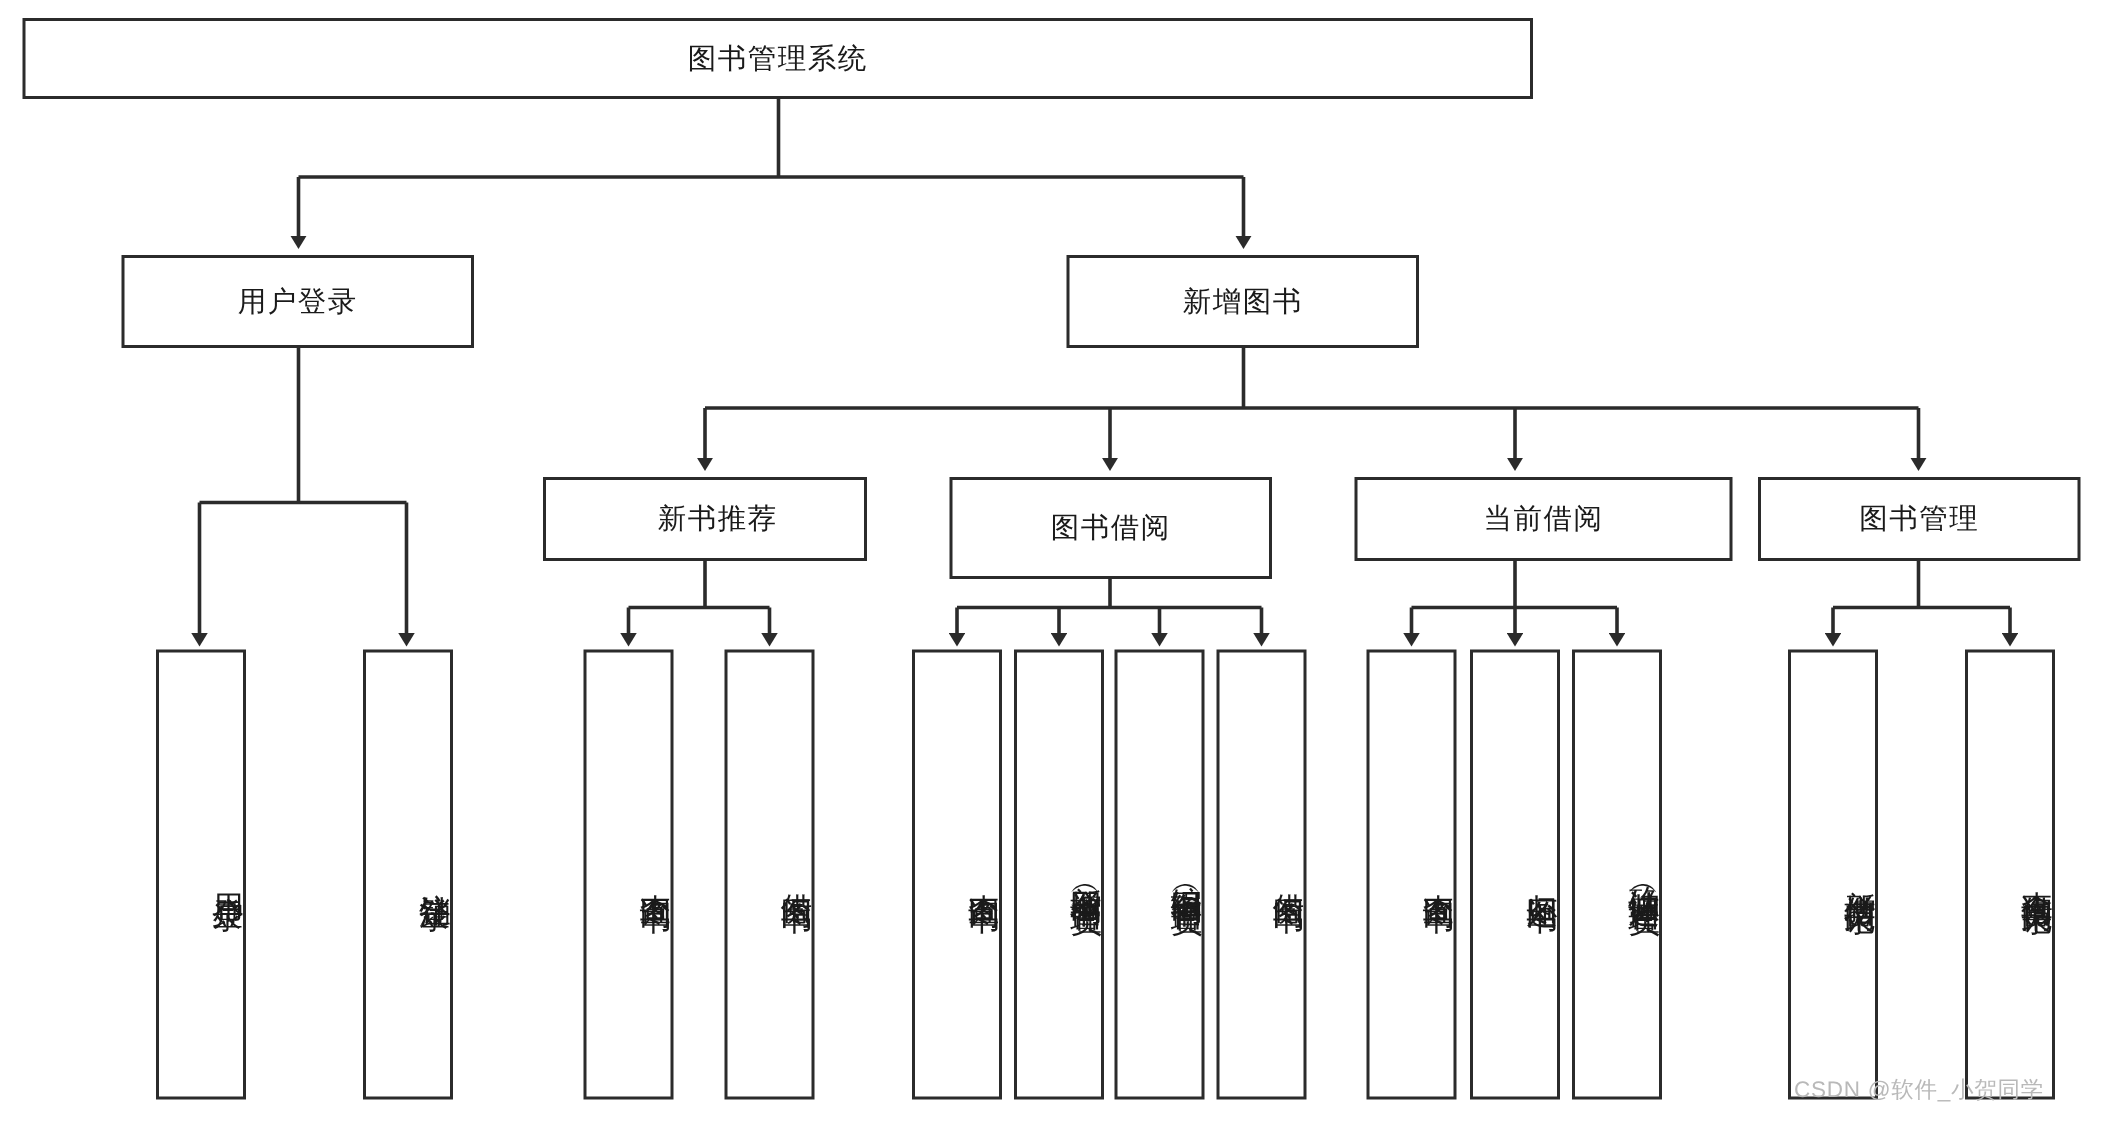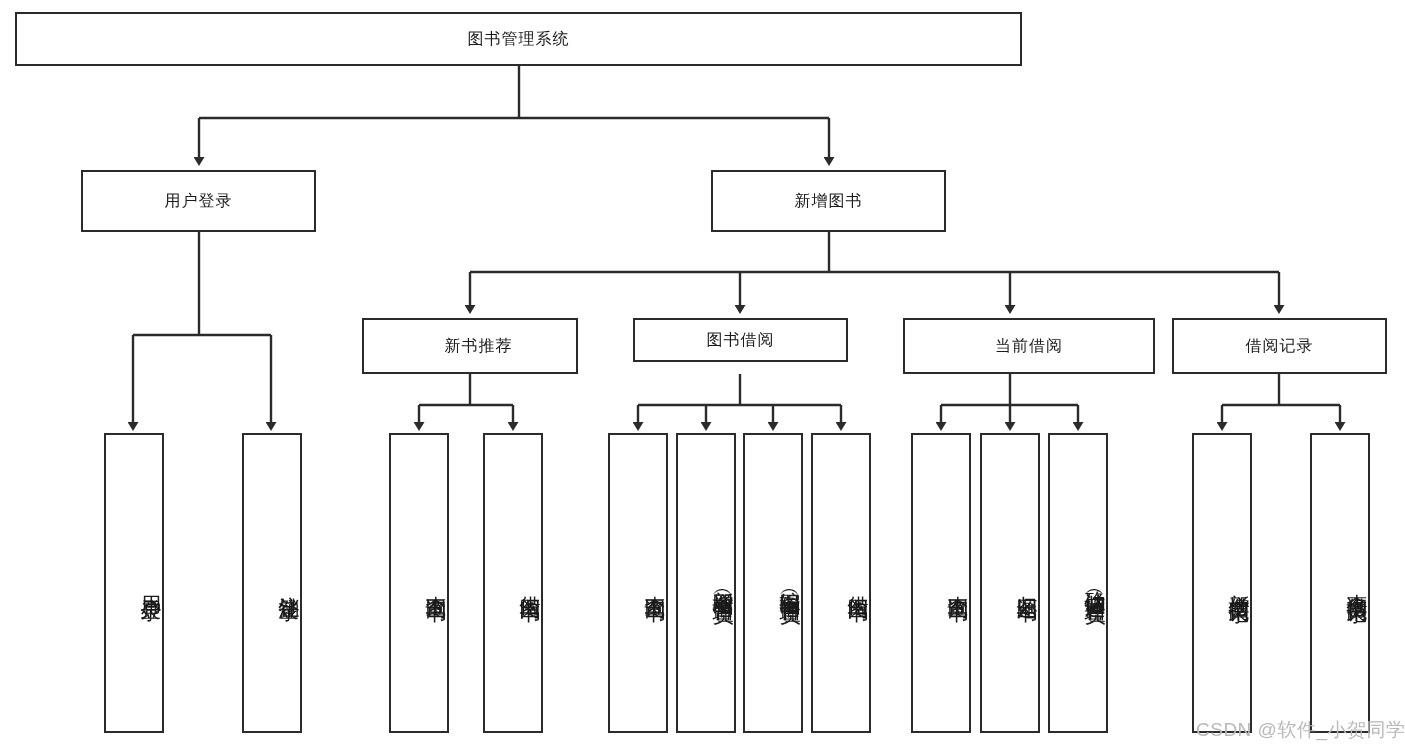--- a/index.html
+++ b/index.html
@@ -21,21 +21,21 @@
     position: absolute;
     box-sizing: border-box;
     border: 2px solid #2b2b2b;
     background: #ffffff;
     display: flex;
     align-items: center;
     justify-content: center;
     color: #1a1a1a;
   }
   .node.horiz {
-    font-size: 16px;
+    font-size: 19px;
     letter-spacing: 1px;
   }
   .node.vert {
     writing-mode: vertical-rl;
     text-orientation: upright;
     font-size: 21px;
     letter-spacing: 2px;
     line-height: 1.05;
     padding-top: 6px;
     padding-bottom: 6px;
@@ -52,21 +52,21 @@
   #edges {
     position: absolute;
     left: 0;
     top: 0;
     width: 1405px;
     height: 747px;
     pointer-events: none;
   }
   .watermark {
     position: absolute;
-    font-size: 19px;
+    font-size: 15px;
     color: #b9b9b9;
     white-space: nowrap;
     letter-spacing: 0.5px;
   }
 </style>
 </head>
 <body>
 
 <div id="canvas">
 
@@ -127,28 +127,28 @@
   <div class="node horiz" style="left:81px; top:170px; width:235px; height:62px;">
     <span>用户登录</span>
   </div>
   <div class="node horiz" style="left:711px; top:170px; width:235px; height:62px;">
     <span>新增图书</span>
   </div>
 
   <div class="node horiz" style="left:362px; top:318px; width:216px; height:56px;padding-left:17px;">
     <span>新书推荐</span>
   </div>
-  <div class="node horiz" style="left:633px; top:318px; width:215px; height:44px;">
+  <div class="node horiz" style="left:633px; top:318px; width:215px; height:68px;">
     <span>图书借阅</span>
   </div>
   <div class="node horiz" style="left:903px; top:318px; width:252px; height:56px;">
     <span>当前借阅</span>
   </div>
   <div class="node horiz" style="left:1172px; top:318px; width:215px; height:56px;">
-    <span>借阅记录</span>
+    <span>图书管理</span>
   </div>
 
   <div class="node vert" style="left:104px; top:433px; width:60px; height:300px;">
     <span class="vert-label">用户登录</span>
   </div>
   <div class="node vert" style="left:242px; top:433px; width:60px; height:300px;">
     <span class="vert-label">注销登录</span>
   </div>
 
   <div class="node vert" style="left:389px; top:433px; width:60px; height:300px;">

